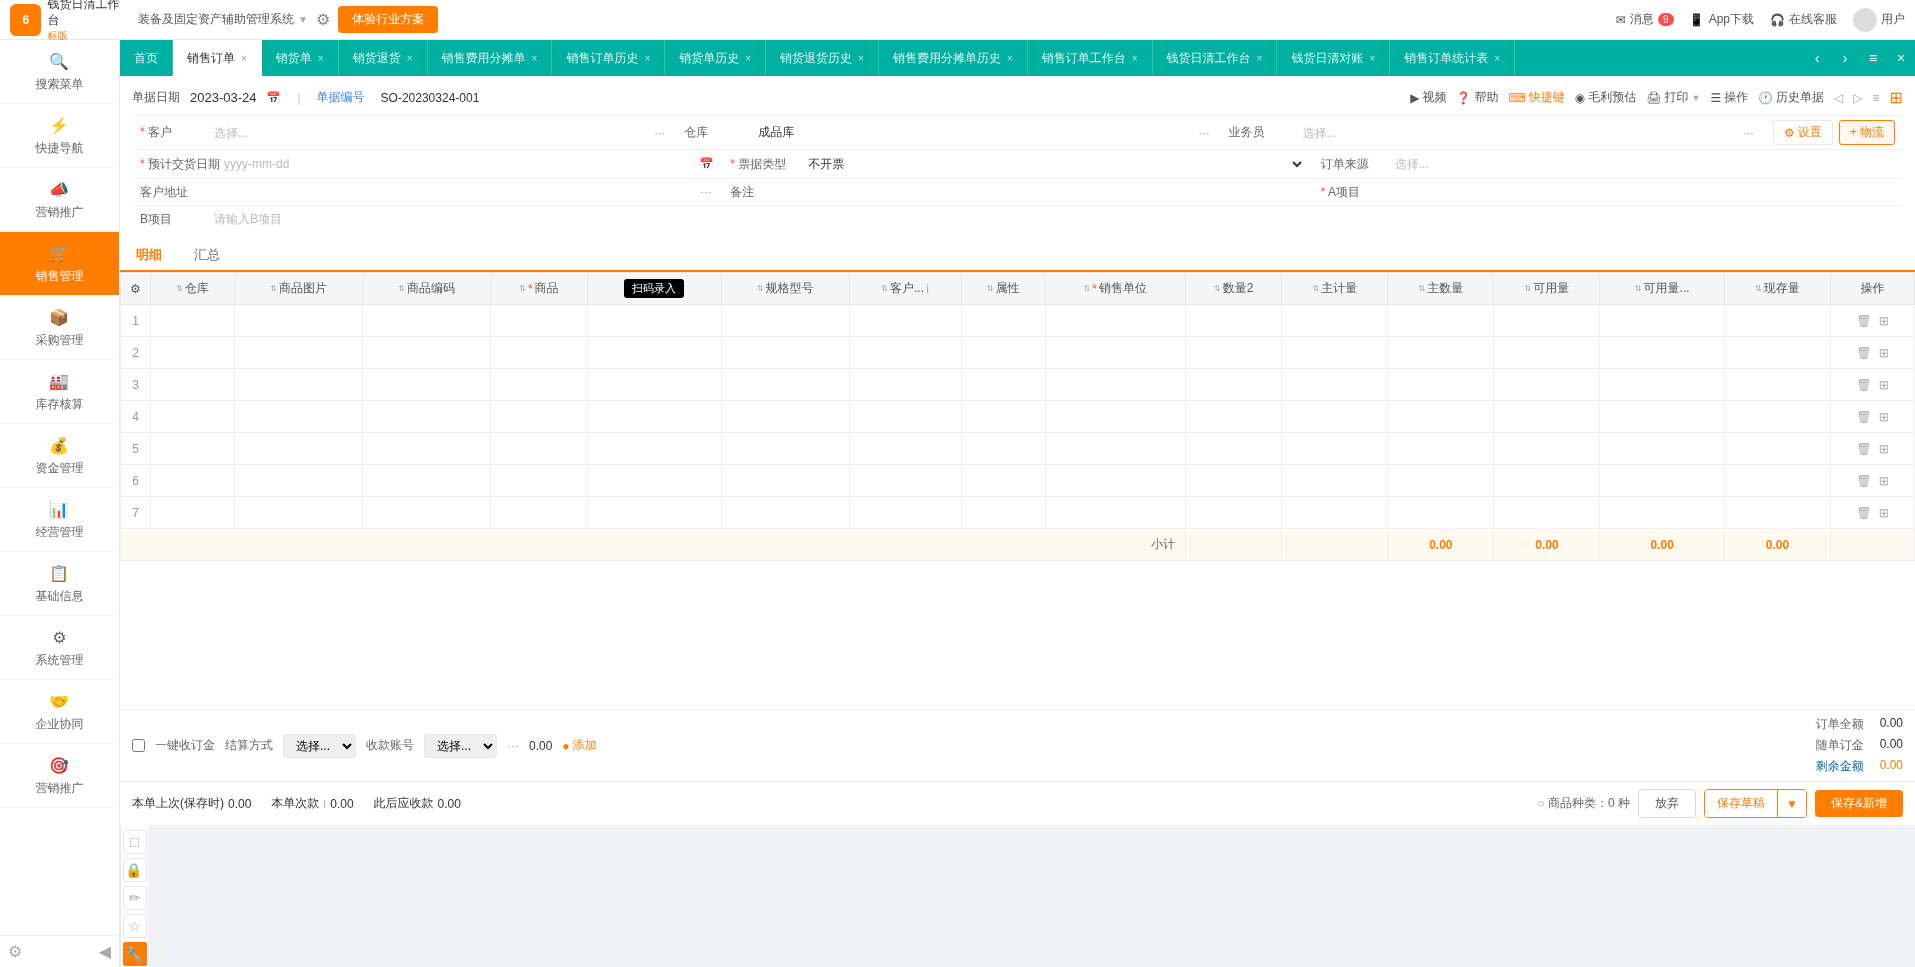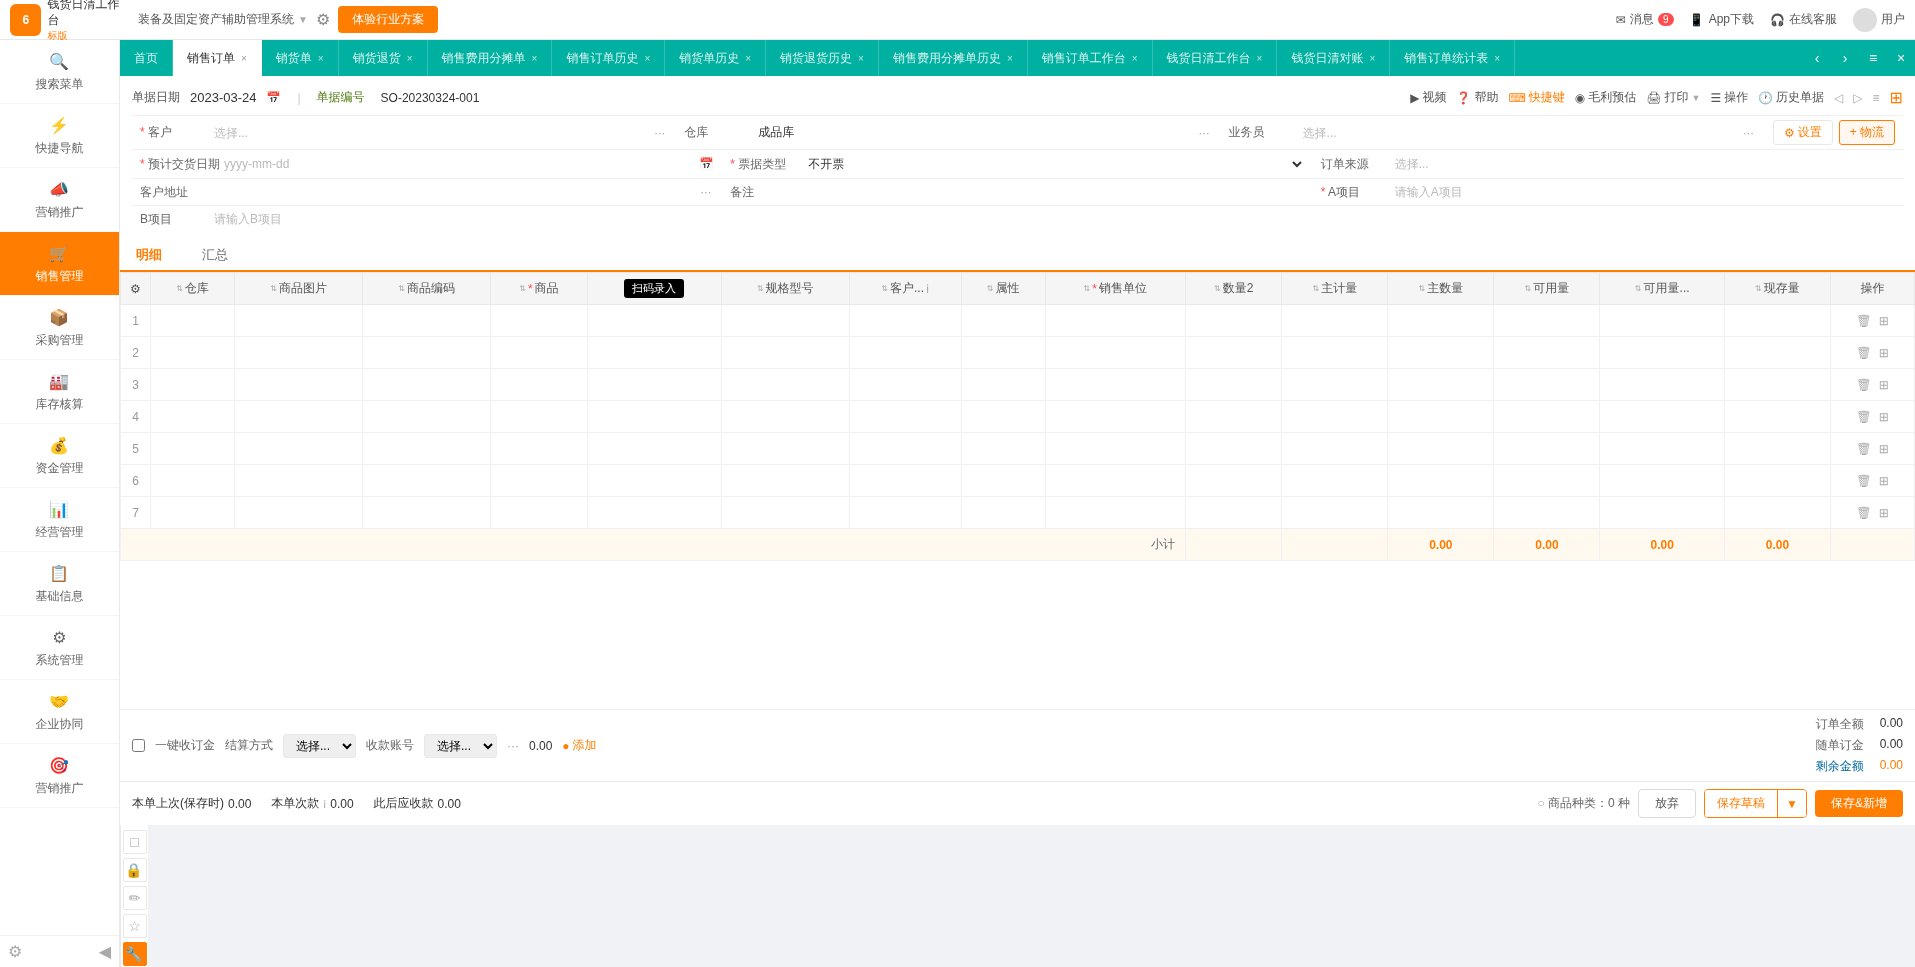--- a/index.html
+++ b/index.html
@@ -213,21 +213,21 @@
       gap: 3px;
       cursor: pointer;
       color: #555;
       font-size: 12px;
     }
     .toolbar-btn.orange { color: #ff7d00; }
 
     
     .sub-tabs {
       display: flex;
-      gap: 8px;
+      gap: 0;
       border-bottom: 2px solid #ff7d00;
       padding: 0;
       background: #fff;
       flex-shrink: 0;
     }
     .sub-tab {
       padding: 6px 16px;
       cursor: pointer;
       color: #666;
       font-size: 13px;
@@ -578,21 +578,21 @@
       <div class="form-container">
 
         <div class="toolbar-row">
           <div class="toolbar-left">
             <span class="toolbar-btn">
               <span>单据日期</span>
             </span>
             <span style="color:#333;font-size:13px;font-weight:500;">2023-03-24</span>
             <span style="color:#aaa;cursor:pointer;">📅</span>
             <span style="color:#ccc;margin:0 6px;">|</span>
-            <span style="color:#4d7c0f;">单据编号</span>
+            <span style="color:#3b82f6;">单据编号</span>
             <span style="color:#333;font-weight:500;margin-left:6px;">SO-20230324-001</span>
           </div>
           <div class="toolbar-right">
             <span class="toolbar-btn">
               <span>▶</span>
               <span>视频</span>
             </span>
             <span class="toolbar-btn">
               <span>❓</span>
               <span>帮助</span>
@@ -673,21 +673,20 @@
             <span class="hf-label">客户地址</span>
             <input class="hf-input" style="">
             <span class="hf-dots">···</span>
           </div>
           <div class="hf-group">
             <span class="hf-label">备注</span>
             <input class="hf-input" style="">
           </div>
           <div class="hf-group">
             <span class="hf-label required">A项目</span>
-            <input class="hf-input" placeholder="请输入A项目" style="">
           </div>
         </div>
 
         <div class="header-field-row" style="border-bottom:none;">
           <div class="hf-group">
             <span class="hf-label">B项目</span>
             <input class="hf-input" placeholder="请输入B项目" style="">
           </div>
         </div>
       </div>

